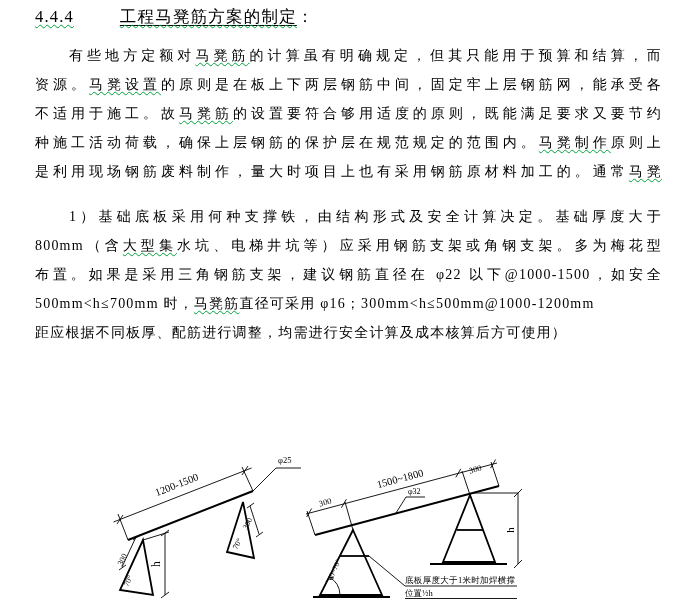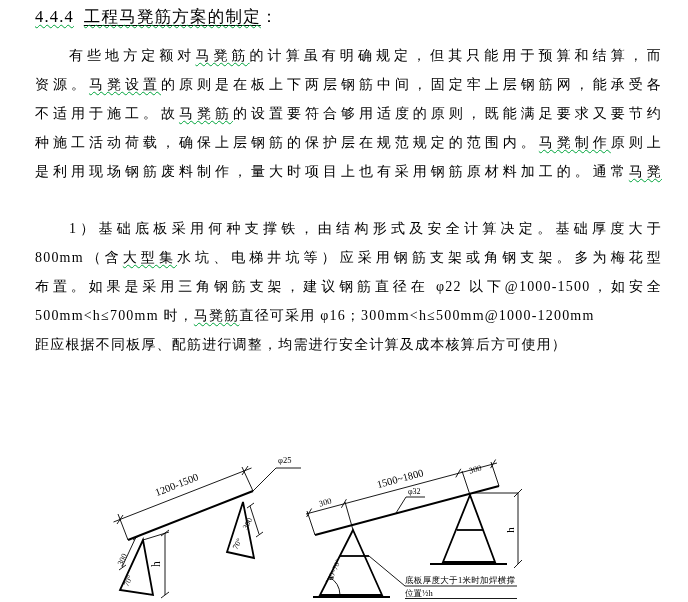--- a/index.html
+++ b/index.html
@@ -1,26 +1,26 @@
 <!DOCTYPE html>
 <html><head>
 <meta charset="utf-8">
 <style>
   html,body{margin:0;padding:0;}
   body{width:688px;height:602px;background:#ffffff;overflow:hidden;
        font-family:"Liberation Serif","DejaVu Serif",serif;color:#000;}
   .page{position:relative;width:688px;height:602px;background:#fff;}
   .text{position:absolute;left:35px;top:4px;width:627px;}
   .heading{font-size:16.5px;line-height:26px;letter-spacing:1.2px;white-space:nowrap;}
-  .hu{text-decoration:underline;text-decoration-color:#000;text-decoration-thickness:1px;text-underline-offset:3px;}
+  .hu{text-decoration:underline;text-decoration-color:#000;text-decoration-thickness:1px;text-underline-offset:3px;margin-left:36px;}
   .sp{text-decoration-line:underline;text-decoration-style:wavy;text-decoration-color:#00a33a;
       text-decoration-thickness:1px;text-underline-offset:2px;}
   .para{margin:0;}
   .p1{margin-top:11px;}
-  .p2{margin-top:28px;}
+  .p2{margin-top:16px;}
   .line{font-size:14px;height:29px;line-height:29px;letter-spacing:1.2px;
         text-align:justify;overflow:visible;white-space:nowrap;}
   .line.jst{white-space:normal;text-align-last:justify;}
   .line.ind{text-indent:34px;}
   .dia{position:absolute;}
   svg text{fill:#000;font-family:"Liberation Serif","DejaVu Serif",serif;}
   .dln{stroke:#000;stroke-width:0.9;fill:none;}
   .bar{stroke:#000;stroke-width:2;fill:none;}
   .tri{stroke:#000;stroke-width:1.8;fill:none;}
 </style>

